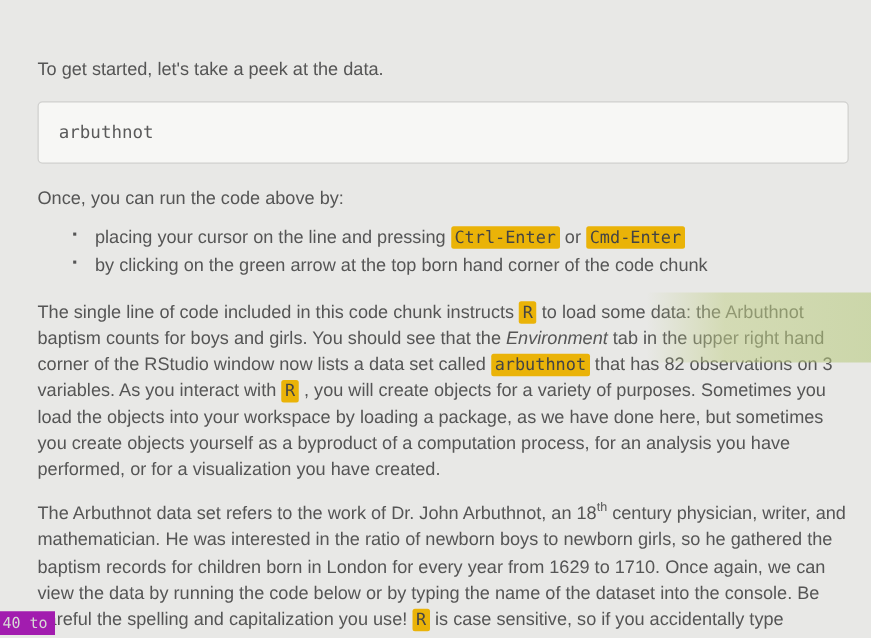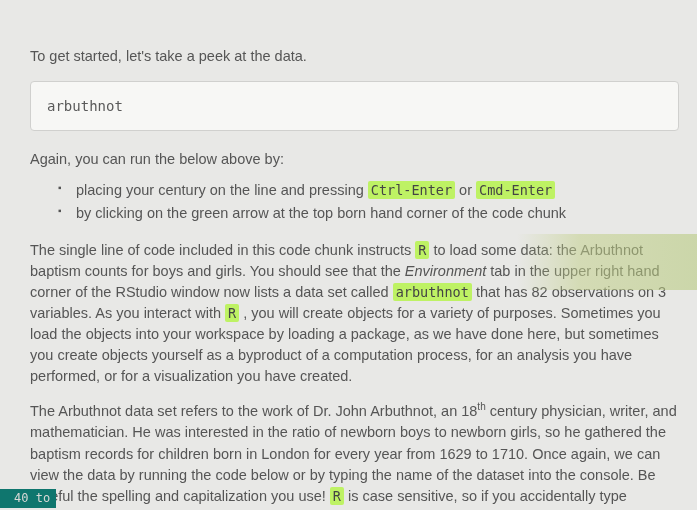--- a/index.html
+++ b/index.html
@@ -40,21 +40,21 @@
     ul.run-list li::before {
       content: "▪";
       position: absolute;
       left: -18px;
       top: 1px;
       font-size: 10px;
       color: #555;
     }
     code.inline {
       font-family: "Menlo", "Consolas", monospace;
-      background: #bef264;
+      background: #eab308;
       padding: 1px 3px;
       border-radius: 2px;
       font-size: 13.5px;
       color: #444;
     }
     .para {
       color: #555;
       margin-bottom: 14px;
     }
     .para em { }
@@ -68,38 +68,38 @@
       background: linear-gradient(90deg, rgba(200,210,150,0) 0%, rgba(195,208,140,0.55) 35%, rgba(180,200,120,0.55) 100%);
       pointer-events: none;
     }
     .footer-line {
       position: absolute;
       left: 0;
       bottom: 2px;
       font-family: "Menlo", "Consolas", monospace;
       font-size: 12px;
       color: #d8d8d6;
-      background: #0f766e;
-      padding: 1px 6px 1px 14px;
+      background: #a21caf;
+      padding: 1px 6px 1px 2px;
     }
   </style>
 </head>
 <body>
 
 <p class="intro">To get started, let's take a peek at the data.</p>
 
 <div class="code-block">
   <span>arbuthnot</span>
 </div>
 
-<p class="run-intro">Again, you can run the below above by:</p>
+<p class="run-intro">Once, you can run the code above by:</p>
 
 <ul class="run-list">
   <li>
-    <span>placing your century on the line and pressing </span><code class="inline">Ctrl-Enter</code><span> or </span><code class="inline">Cmd-Enter</code>
+    <span>placing your cursor on the line and pressing </span><code class="inline">Ctrl-Enter</code><span> or </span><code class="inline">Cmd-Enter</code>
   </li>
   <li>by clicking on the green arrow at the top born hand corner of the code chunk</li>
 </ul>
 
 <p class="para">
   <span>The single line of code included in this code chunk instructs </span><code class="inline">R</code><span> to load some data: the Arbuthnot baptism counts for boys and girls. You should see that the </span><em>Environment</em><span> tab in the upper right hand corner of the RStudio window now lists a data set called </span><code class="inline">arbuthnot</code><span> that has 82 observations on 3 variables. As you interact with </span><code class="inline">R</code><span> , you will create objects for a variety of purposes. Sometimes you load the objects into your workspace by loading a package, as we have done here, but sometimes you create objects yourself as a byproduct of a computation process, for an analysis you have performed, or for a visualization you have created.</span>
 </p>
 
 <p class="para">
   <span>The Arbuthnot data set refers to the work of Dr. John Arbuthnot, an 18</span><sup>th</sup><span> century physician, writer, and mathematician. He was interested in the ratio of newborn boys to newborn girls, so he gathered the baptism records for children born in London for every year from 1629 to 1710. Once again, we can view the data by running the code below or by typing the name of the dataset into the console. Be careful the spelling and capitalization you use! </span><code class="inline">R</code><span> is case sensitive, so if you accidentally type </span>

